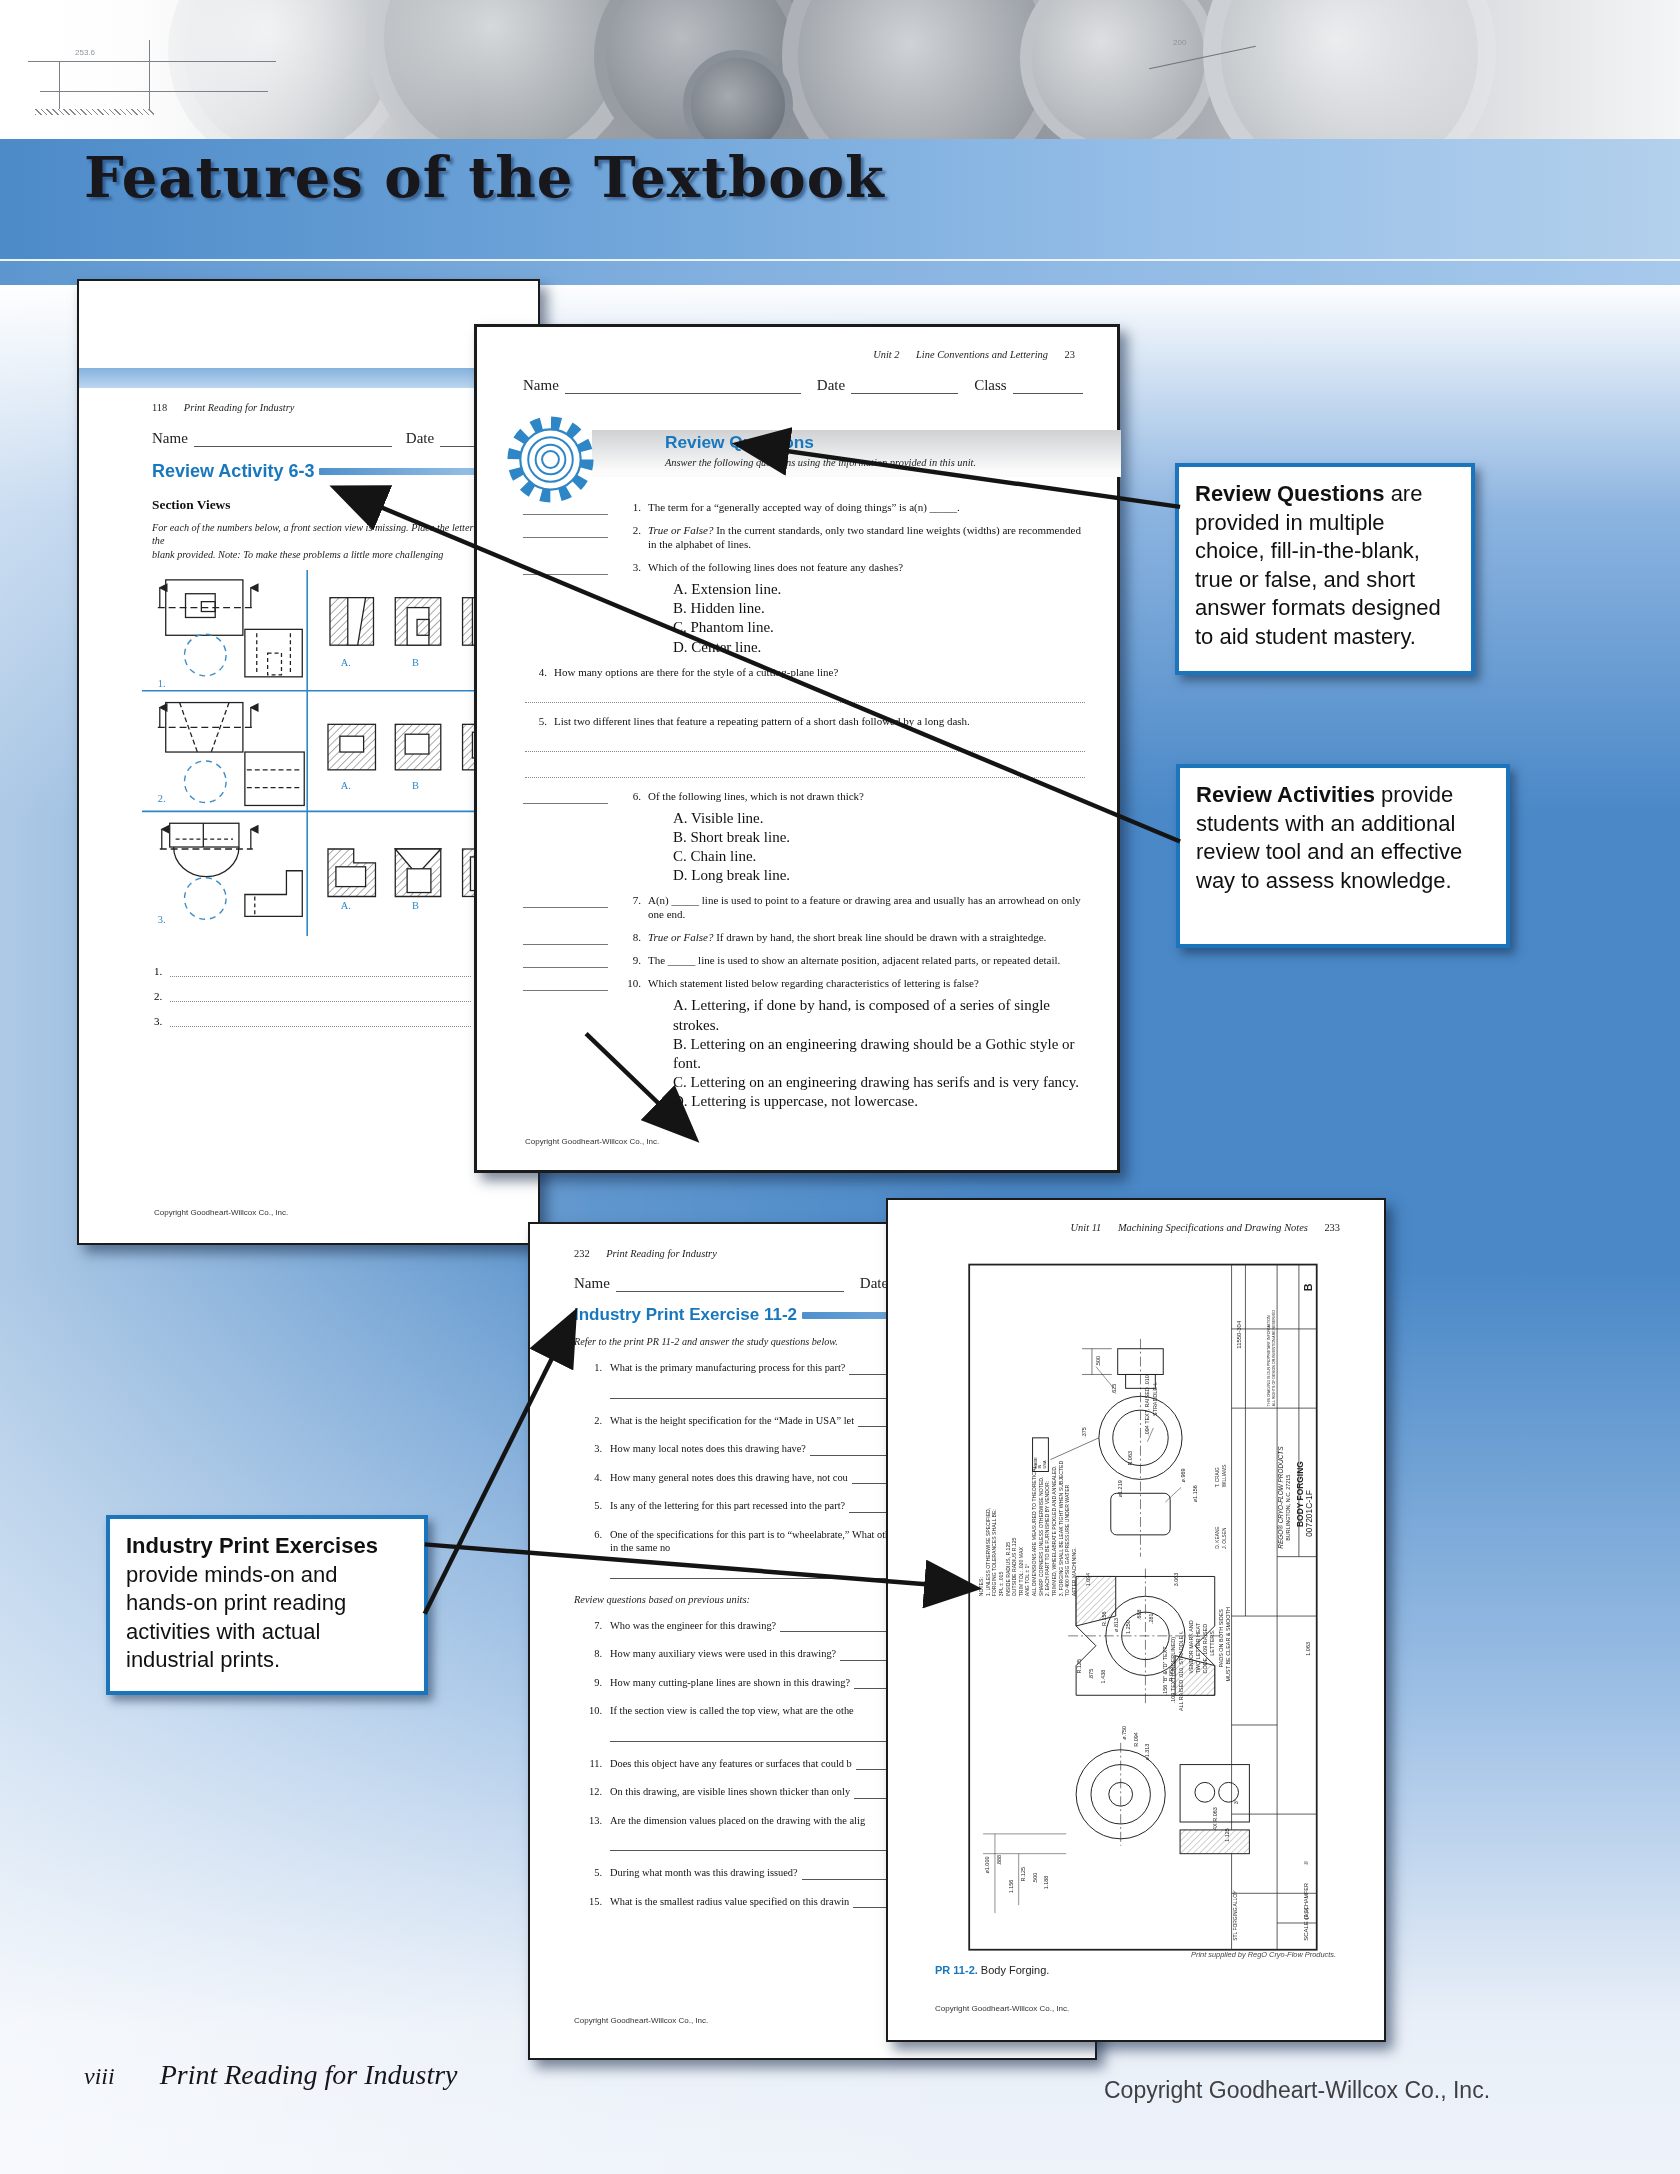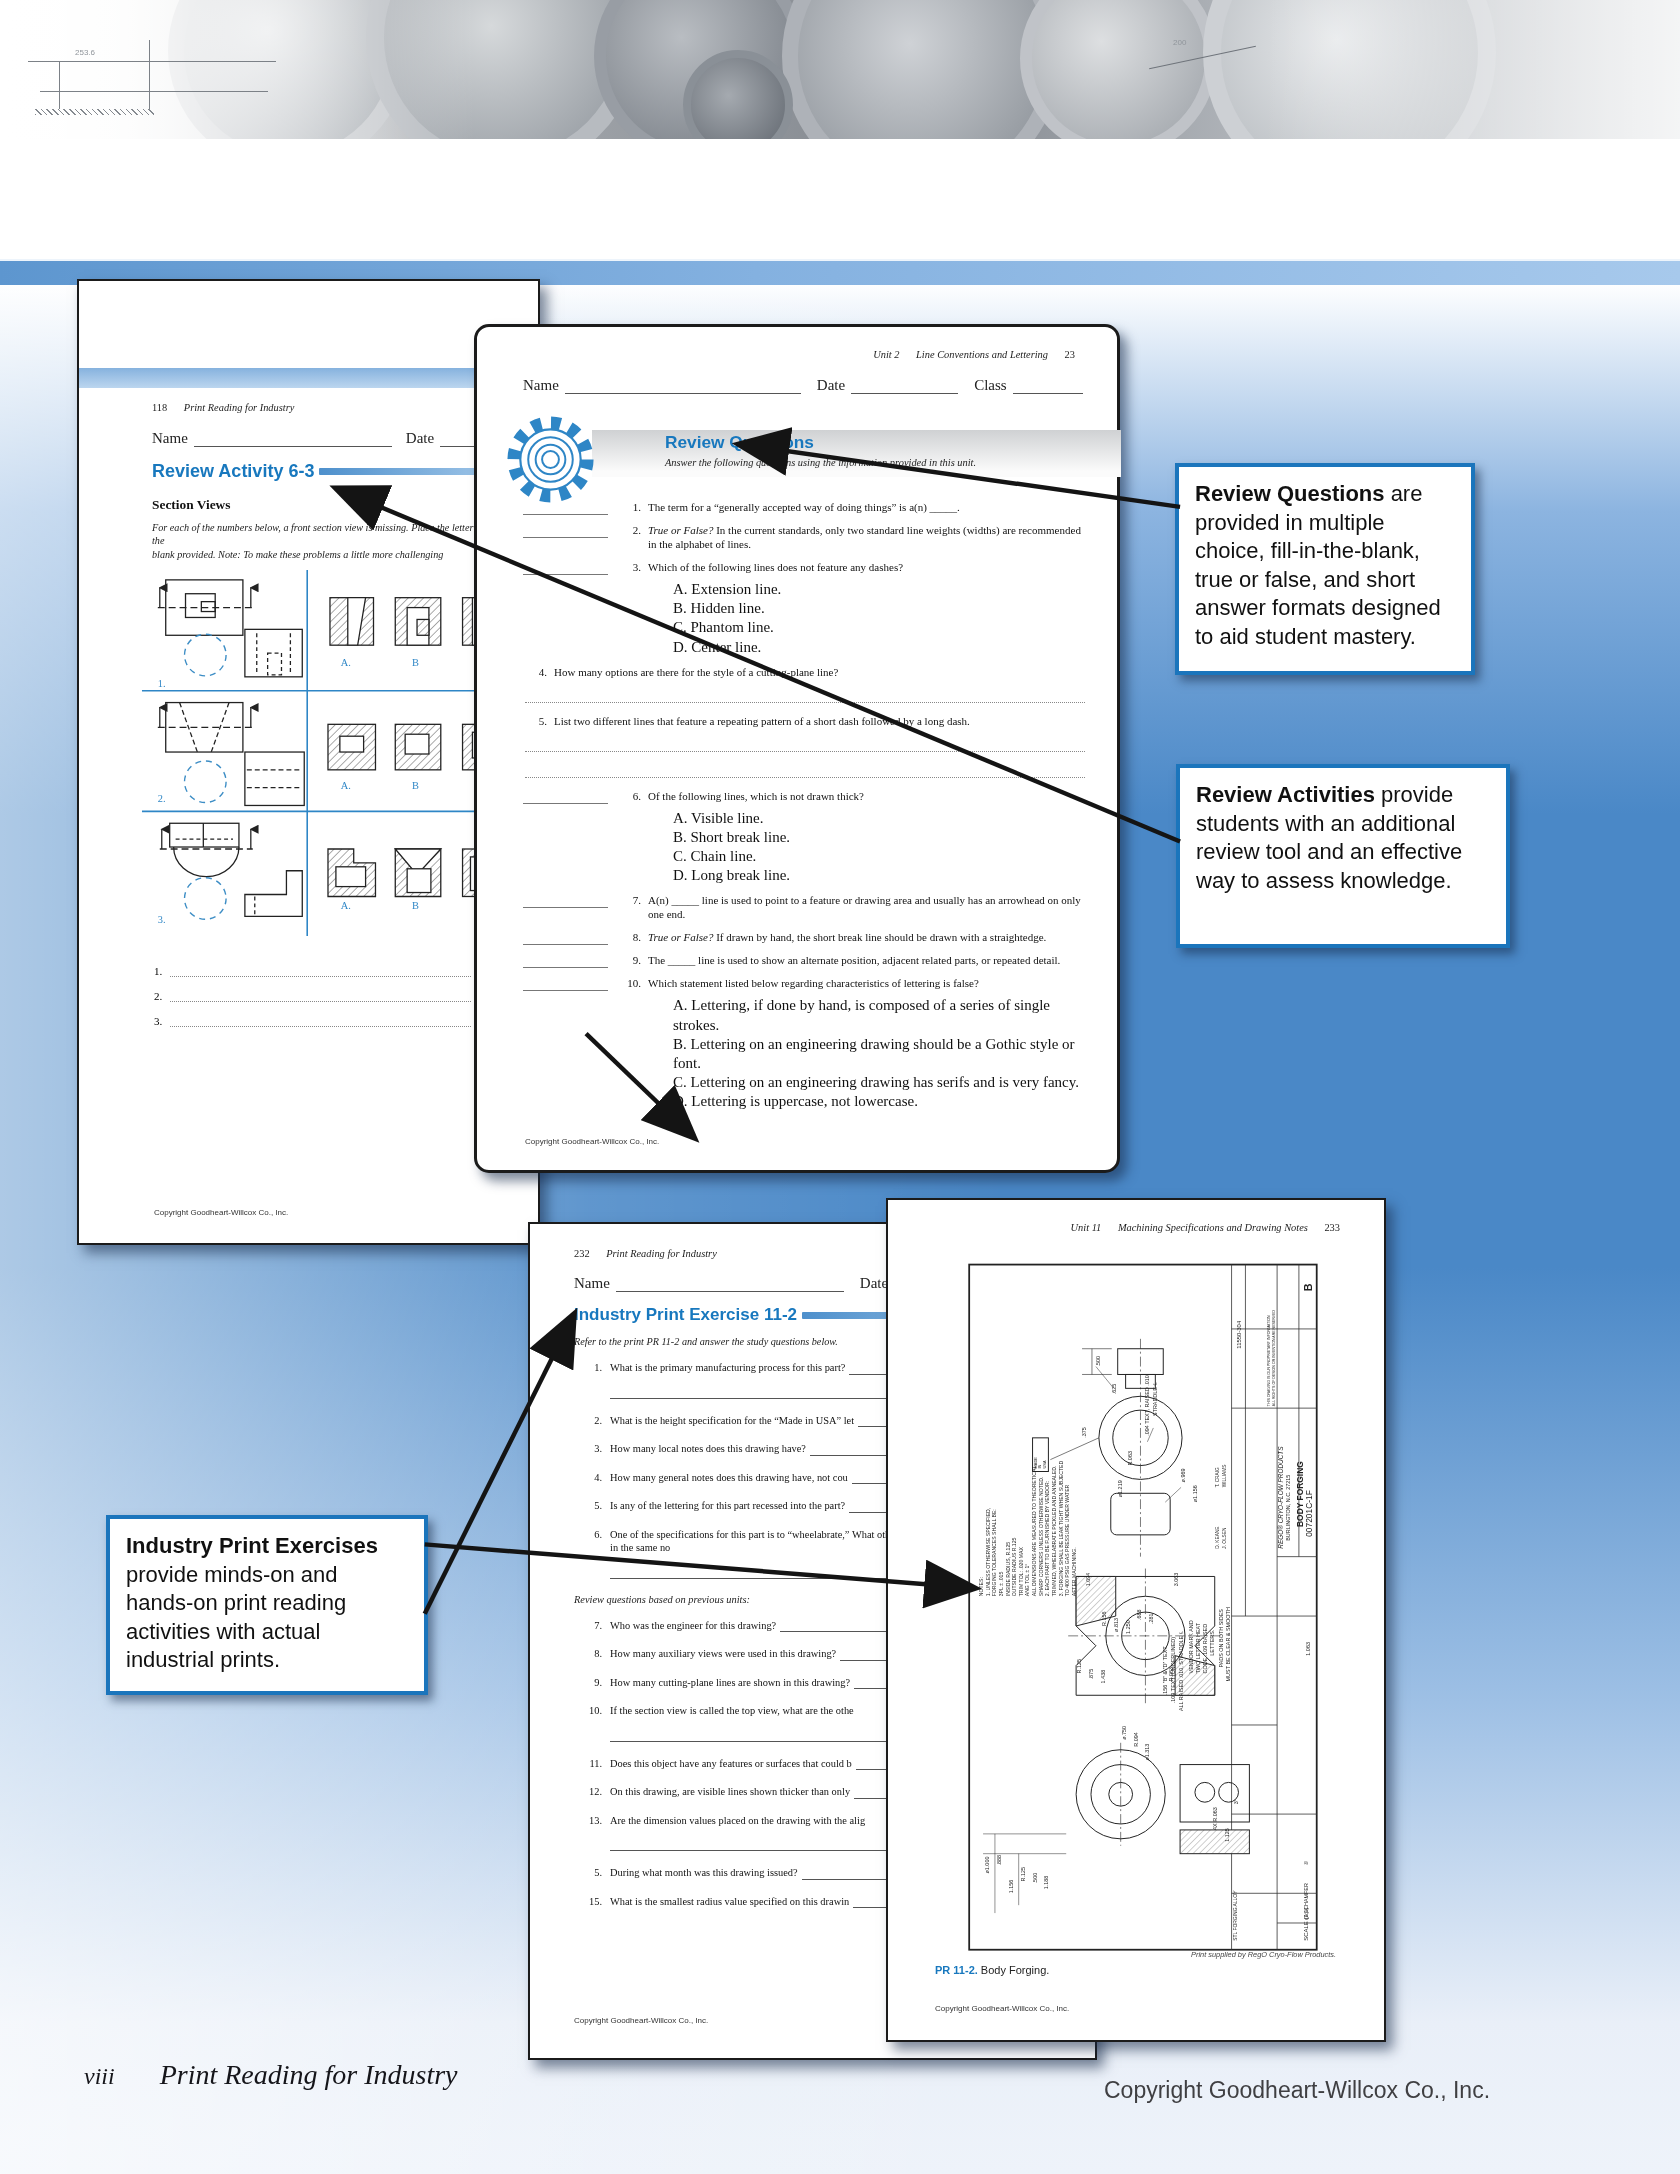--- a/index.html
+++ b/index.html
@@ -52,21 +52,21 @@
   .lp-name{position:absolute;left:73px;top:149px;width:376px;}
   .lp-head{position:absolute;left:73px;top:180px;width:368px;}
   .lp-sub{position:absolute;left:73px;top:216px;margin:0;font:bold 13.4px "Liberation Serif",serif;color:#111;}
   .lp-instr{position:absolute;left:73px;top:240px;width:416px;}
   .lp-svg{position:absolute;left:35px;top:287px;}
   .ra-answers{position:absolute;left:75px;top:671px;width:317px;font-size:11px;}
   .ra-row{display:flex;align-items:flex-end;height:25px;}
   .ra-row .al{flex:none;width:16px;}
   .ra-row .aline{flex:1;border-bottom:1.2px dotted #888;height:13px;}
   
-  .center-page{left:474px;top:324px;width:646px;height:849px;z-index:12;border-radius:15px;}
+  .center-page{left:474px;top:324px;width:646px;height:849px;z-index:12;}
   .cp-runhead{position:absolute;right:42px;top:22px;text-align:right;}
   .cp-name{position:absolute;left:46px;top:50px;width:560px;}
   .rq-band{position:absolute;left:115px;top:103px;width:529px;height:47px;
     background:linear-gradient(to bottom,#cfd1d3,#fbfbfb 88%);}
   .rq-gear{position:absolute;left:24px;top:83px;}
   .rq-title{position:absolute;left:188px;top:105px;margin:0;font:bold 17.3px "Liberation Sans",sans-serif;color:#1878be;}
   .rq-instr{position:absolute;left:188px;top:130px;font-style:italic;font-size:10.4px;color:#222;}
   .rq-qs{position:absolute;left:46px;top:174px;width:562px;}
   .q{display:flex;align-items:flex-start;margin-bottom:9px;font-size:11px;line-height:1.27;color:#111;}
   .q .blk{flex:none;width:85px;height:13px;border-bottom:1px solid #777;margin-right:9px;}
@@ -129,20 +129,23 @@
     <div class="cadline" style="left:28px;top:61px;width:248px;height:1px;"></div>
     <div class="cadline" style="left:59px;top:61px;width:1px;height:48px;"></div>
     <div class="cadline" style="left:40px;top:91px;width:228px;height:1px;"></div>
     <div class="cadline" style="left:149px;top:40px;width:1px;height:69px;"></div>
     <div class="cadline" style="left:35px;top:109px;width:119px;height:6px;background:repeating-linear-gradient(45deg,#858a90 0 1px,transparent 1px 4px);"></div>
     <div class="cadlabel" style="left:75px;top:48px;">253.6</div>
     <div class="cadline" style="left:1148px;top:57px;width:109px;height:1px;transform:rotate(-12deg);background:#6f747b;"></div>
     <div class="cadlabel" style="left:1173px;top:38px;">200</div>
   </div>
 
+  <div class="title-band">
+    <h1>Features of the Textbook</h1>
+  </div>
   <div class="title-strip"></div>
   <div class="bg"></div>
 
   <div class="page left-page">
     <div class="lp-topbar"></div>
     <div class="runhead lp-runhead">
       <span class="folio">118</span>
       <i class="ml">Print Reading for Industry</i>
     </div>
     <div class="name-row lp-name">

